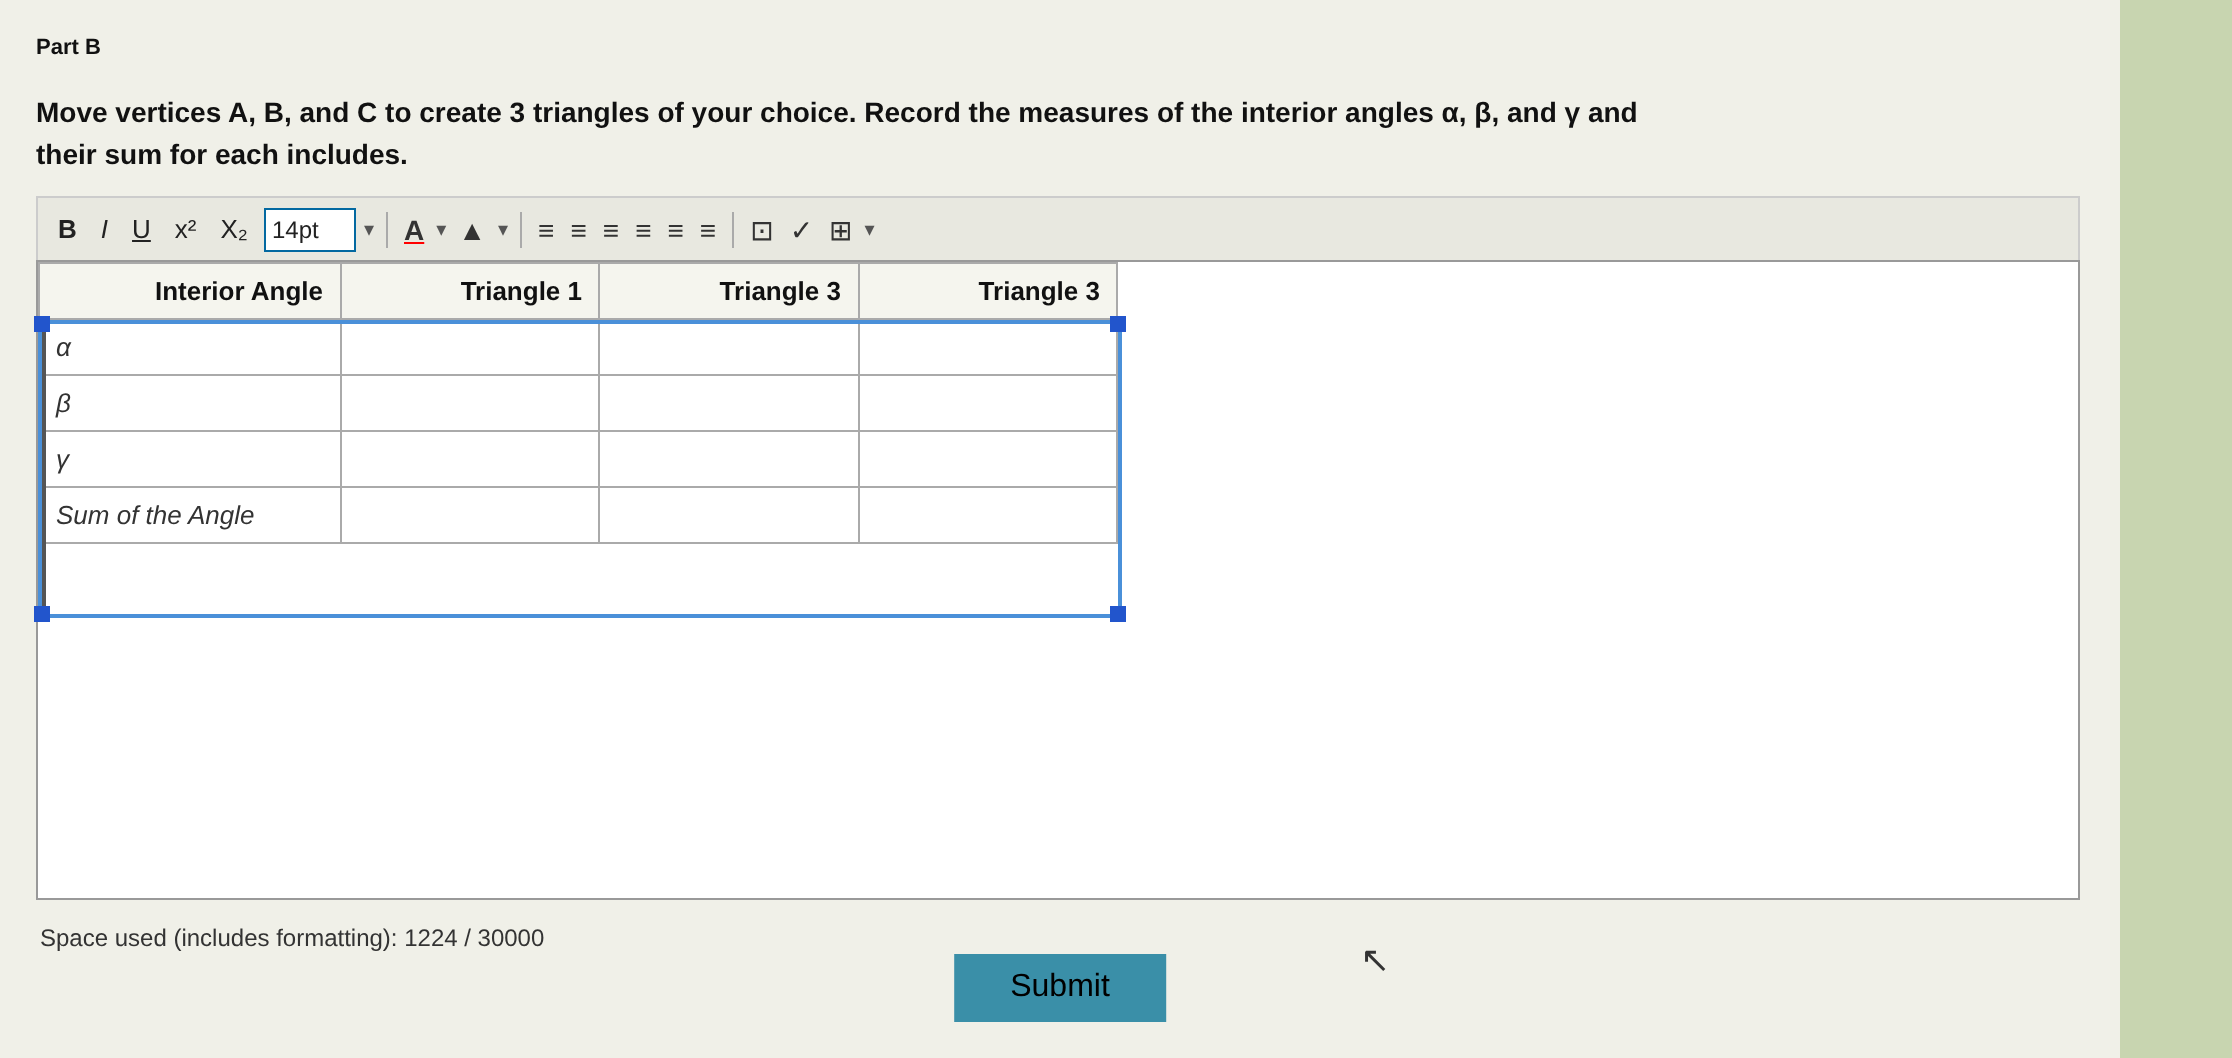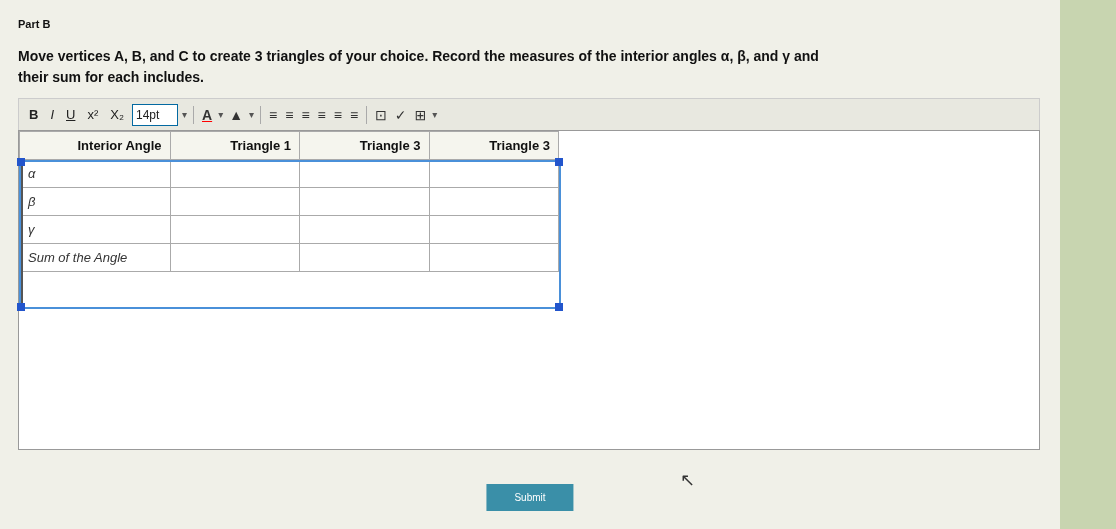--- a/index.html
+++ b/index.html
@@ -173,24 +173,24 @@
       padding: 0 2px;
     }
 
     .space-used {
       font-size: 12px;
       color: #333;
     }
 
     .submit-btn {
       background: #3a8fa8;
-      color: #ffffff;
+      color: #000000;
       border: none;
       padding: 8px 28px;
-      font-size: 10px;
+      font-size: 16px;
       cursor: pointer;
       font-family: Arial, sans-serif;
       position: absolute;
       bottom: 18px;
       left: 50%;
       transform: translateX(-50%);
     }
 
     .cursor-icon {
       position: absolute;
@@ -284,20 +284,23 @@
     </table>
 
     <div style="position:absolute;top:29px;left:0;width:542px;height:149px;border:2px solid #4a90d9;pointer-events:none;">
       <div class="corner-handle corner-tl"></div>
       <div class="corner-handle corner-tr"></div>
       <div class="corner-handle corner-bl"></div>
       <div class="corner-handle corner-br"></div>
     </div>
   </div>
 
+  <div class="bottom-bar">
+    <span class="space-used">Space used (includes formatting): 1224 / 30000</span>
+  </div>
 
   <div class="cursor-icon">↖</div>
 
   <button class="submit-btn">Submit</button>
 
 </div>
 
 <div class="right-panel"></div>
 
 </body></html>

